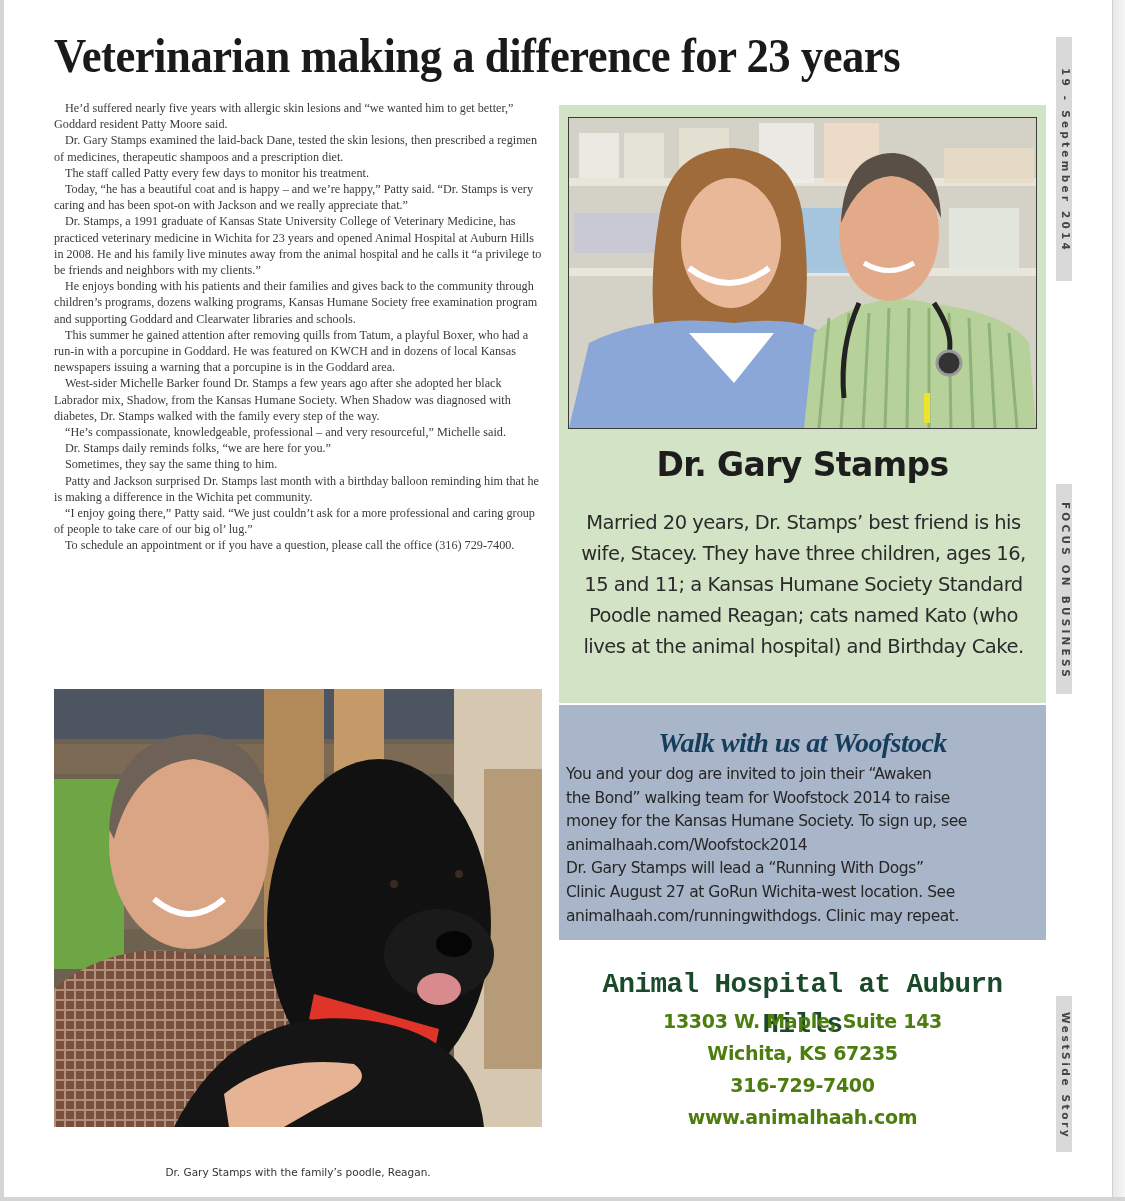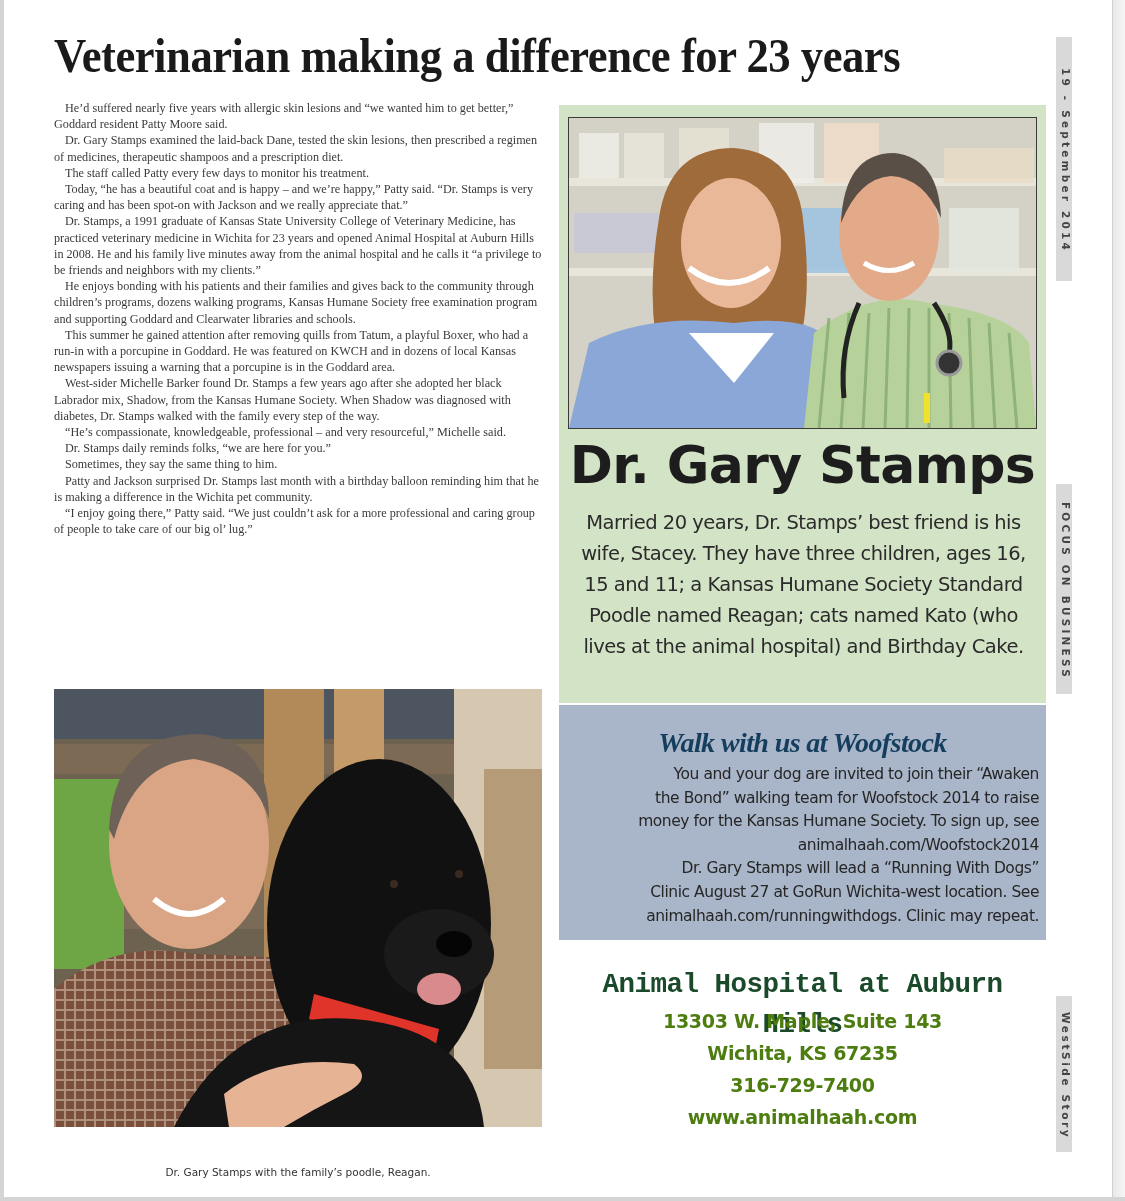--- a/index.html
+++ b/index.html
@@ -26,28 +26,28 @@
 
   .photo-dog { position: absolute; left: 54px; top: 689px; width: 488px; height: 438px; overflow: hidden;
     background: linear-gradient(180deg, #6c604e 0%, #8a7358 30%, #7b6a50 45%, #5b5040 100%); }
   .photo-caption { position: absolute; left: 54px; top: 1133px; width: 488px; text-align: center;
     font-family: "DejaVu Sans", sans-serif; font-size: 10.5px; color: #333; margin-top: 33px; }
 
   .green-box { position: absolute; left: 559px; top: 105px; width: 487px; height: 598px; background: #d3e3c6; }
   .photo-couple { position: absolute; left: 568px; top: 117px; width: 467px; height: 310px; border: 1px solid #3a3a3a;
     overflow: hidden; background: linear-gradient(180deg, #d9d8cc 0%, #cfcdbf 50%, #bfbcae 100%); }
   .doc-name { position: absolute; left: 559px; top: 440px; width: 487px; text-align: center; margin: 0;
-    font-family: "DejaVu Sans", sans-serif; font-weight: bold; font-size: 52px; line-height: 50px; color: #1d1d1d; letter-spacing: -0.6px; }
+    font-family: "DejaVu Sans", sans-serif; font-weight: bold; font-size: 33px; line-height: 50px; color: #1d1d1d; letter-spacing: -0.6px; }
   .doc-bio { position: absolute; left: 575px; top: 507px; width: 457px; text-align: center;
     font-family: "DejaVu Sans", sans-serif; font-size: 19.5px; line-height: 31px; color: #2b2b2b; letter-spacing: -0.5px; }
 
   .blue-box { position: absolute; left: 559px; top: 705px; width: 487px; height: 235px; background: #a9b5c8; }
   .event-title { position: absolute; left: 559px; top: 723px; width: 487px; text-align: center; margin: 0;
     font-family: Liberation Serif, serif; font-weight: bold; font-style: italic; font-size: 28px; line-height: 40px; color: #153d5d; letter-spacing: -0.6px; }
-  .event-body { position: absolute; left: 566px; top: 763px; width: 473px; text-align: right;
+  .event-body { position: absolute; left: 566px; top: 763px; width: 473px; text-align: left;
     font-family: "DejaVu Sans", sans-serif; font-size: 15.5px; line-height: 23.6px; color: #262626; letter-spacing: -0.45px; }
 
   .clinic-name { position: absolute; left: 559px; top: 965px; width: 487px; text-align: center; margin: 0;
     font-family: Liberation Mono, monospace; font-weight: bold; font-size: 27.5px; line-height: 40px; color: #1b4a2b; letter-spacing: -0.5px; }
   .clinic-lines { position: absolute; left: 559px; top: 1005px; width: 487px; text-align: center;
     font-family: "DejaVu Sans", sans-serif; font-weight: bold; font-size: 19px; line-height: 32px; color: #4d7c0f; letter-spacing: -0.3px; }
   .clinic-lines div { height: 32px; }
 </style>
 </head>
 <body>
@@ -75,20 +75,21 @@
   <p>Today, “he has a beautiful coat and is happy – and we’re happy,” Patty said. “Dr. Stamps is very caring and has been spot-on with Jackson and we really appreciate that.”</p>
   <p>Dr. Stamps, a 1991 graduate of Kansas State University College of Veterinary Medicine, has practiced veterinary medicine in Wichita for 23 years and opened Animal Hospital at Auburn Hills in 2008. He and his family live minutes away from the animal hospital and he calls it “a privilege to be friends and neighbors with my clients.”</p>
   <p>He enjoys bonding with his patients and their families and gives back to the community through children’s programs, dozens walking programs, Kansas Humane Society free examination program and supporting Goddard and Clearwater libraries and schools.</p>
   <p>This summer he gained attention after removing quills from Tatum, a playful Boxer, who had a run-in with a porcupine in Goddard. He was featured on KWCH and in dozens of local Kansas newspapers issuing a warning that a porcupine is in the Goddard area.</p>
   <p>West-sider Michelle Barker found Dr. Stamps a few years ago after she adopted her black Labrador mix, Shadow, from the Kansas Humane Society. When Shadow was diagnosed with diabetes, Dr. Stamps walked with the family every step of the way.</p>
   <p>“He’s compassionate, knowledgeable, professional – and very resourceful,” Michelle said.</p>
   <p>Dr. Stamps daily reminds folks, “we are here for you.”</p>
   <p>Sometimes, they say the same thing to him.</p>
   <p>Patty and Jackson surprised Dr. Stamps last month with a birthday balloon reminding him that he is making a difference in the Wichita pet community.</p>
   <p>“I enjoy going there,” Patty said. “We just couldn’t ask for a more professional and caring group of people to take care of our big ol’ lug.”</p>
+  <p>To schedule an appointment or if you have a question, please call the office (316) 729-7400.</p>
 </div>
 
 <div class="photo-dog" aria-label="Man smiling with black standard poodle wearing red collar">
   <svg width="488" height="438" viewBox="0 0 488 438">
     <rect x="0" y="0" width="488" height="438" fill="#6d6250"></rect>
     <rect x="0" y="0" width="488" height="50" fill="#4c5560"></rect>
     <rect x="0" y="55" width="488" height="30" fill="#7d6a54"></rect>
     <rect x="0" y="195" width="488" height="45" fill="#7a6b58"></rect>
     <rect x="0" y="90" width="70" height="190" fill="#6fa645"></rect>
     <rect x="210" y="0" width="60" height="438" fill="#b28a5a"></rect>

